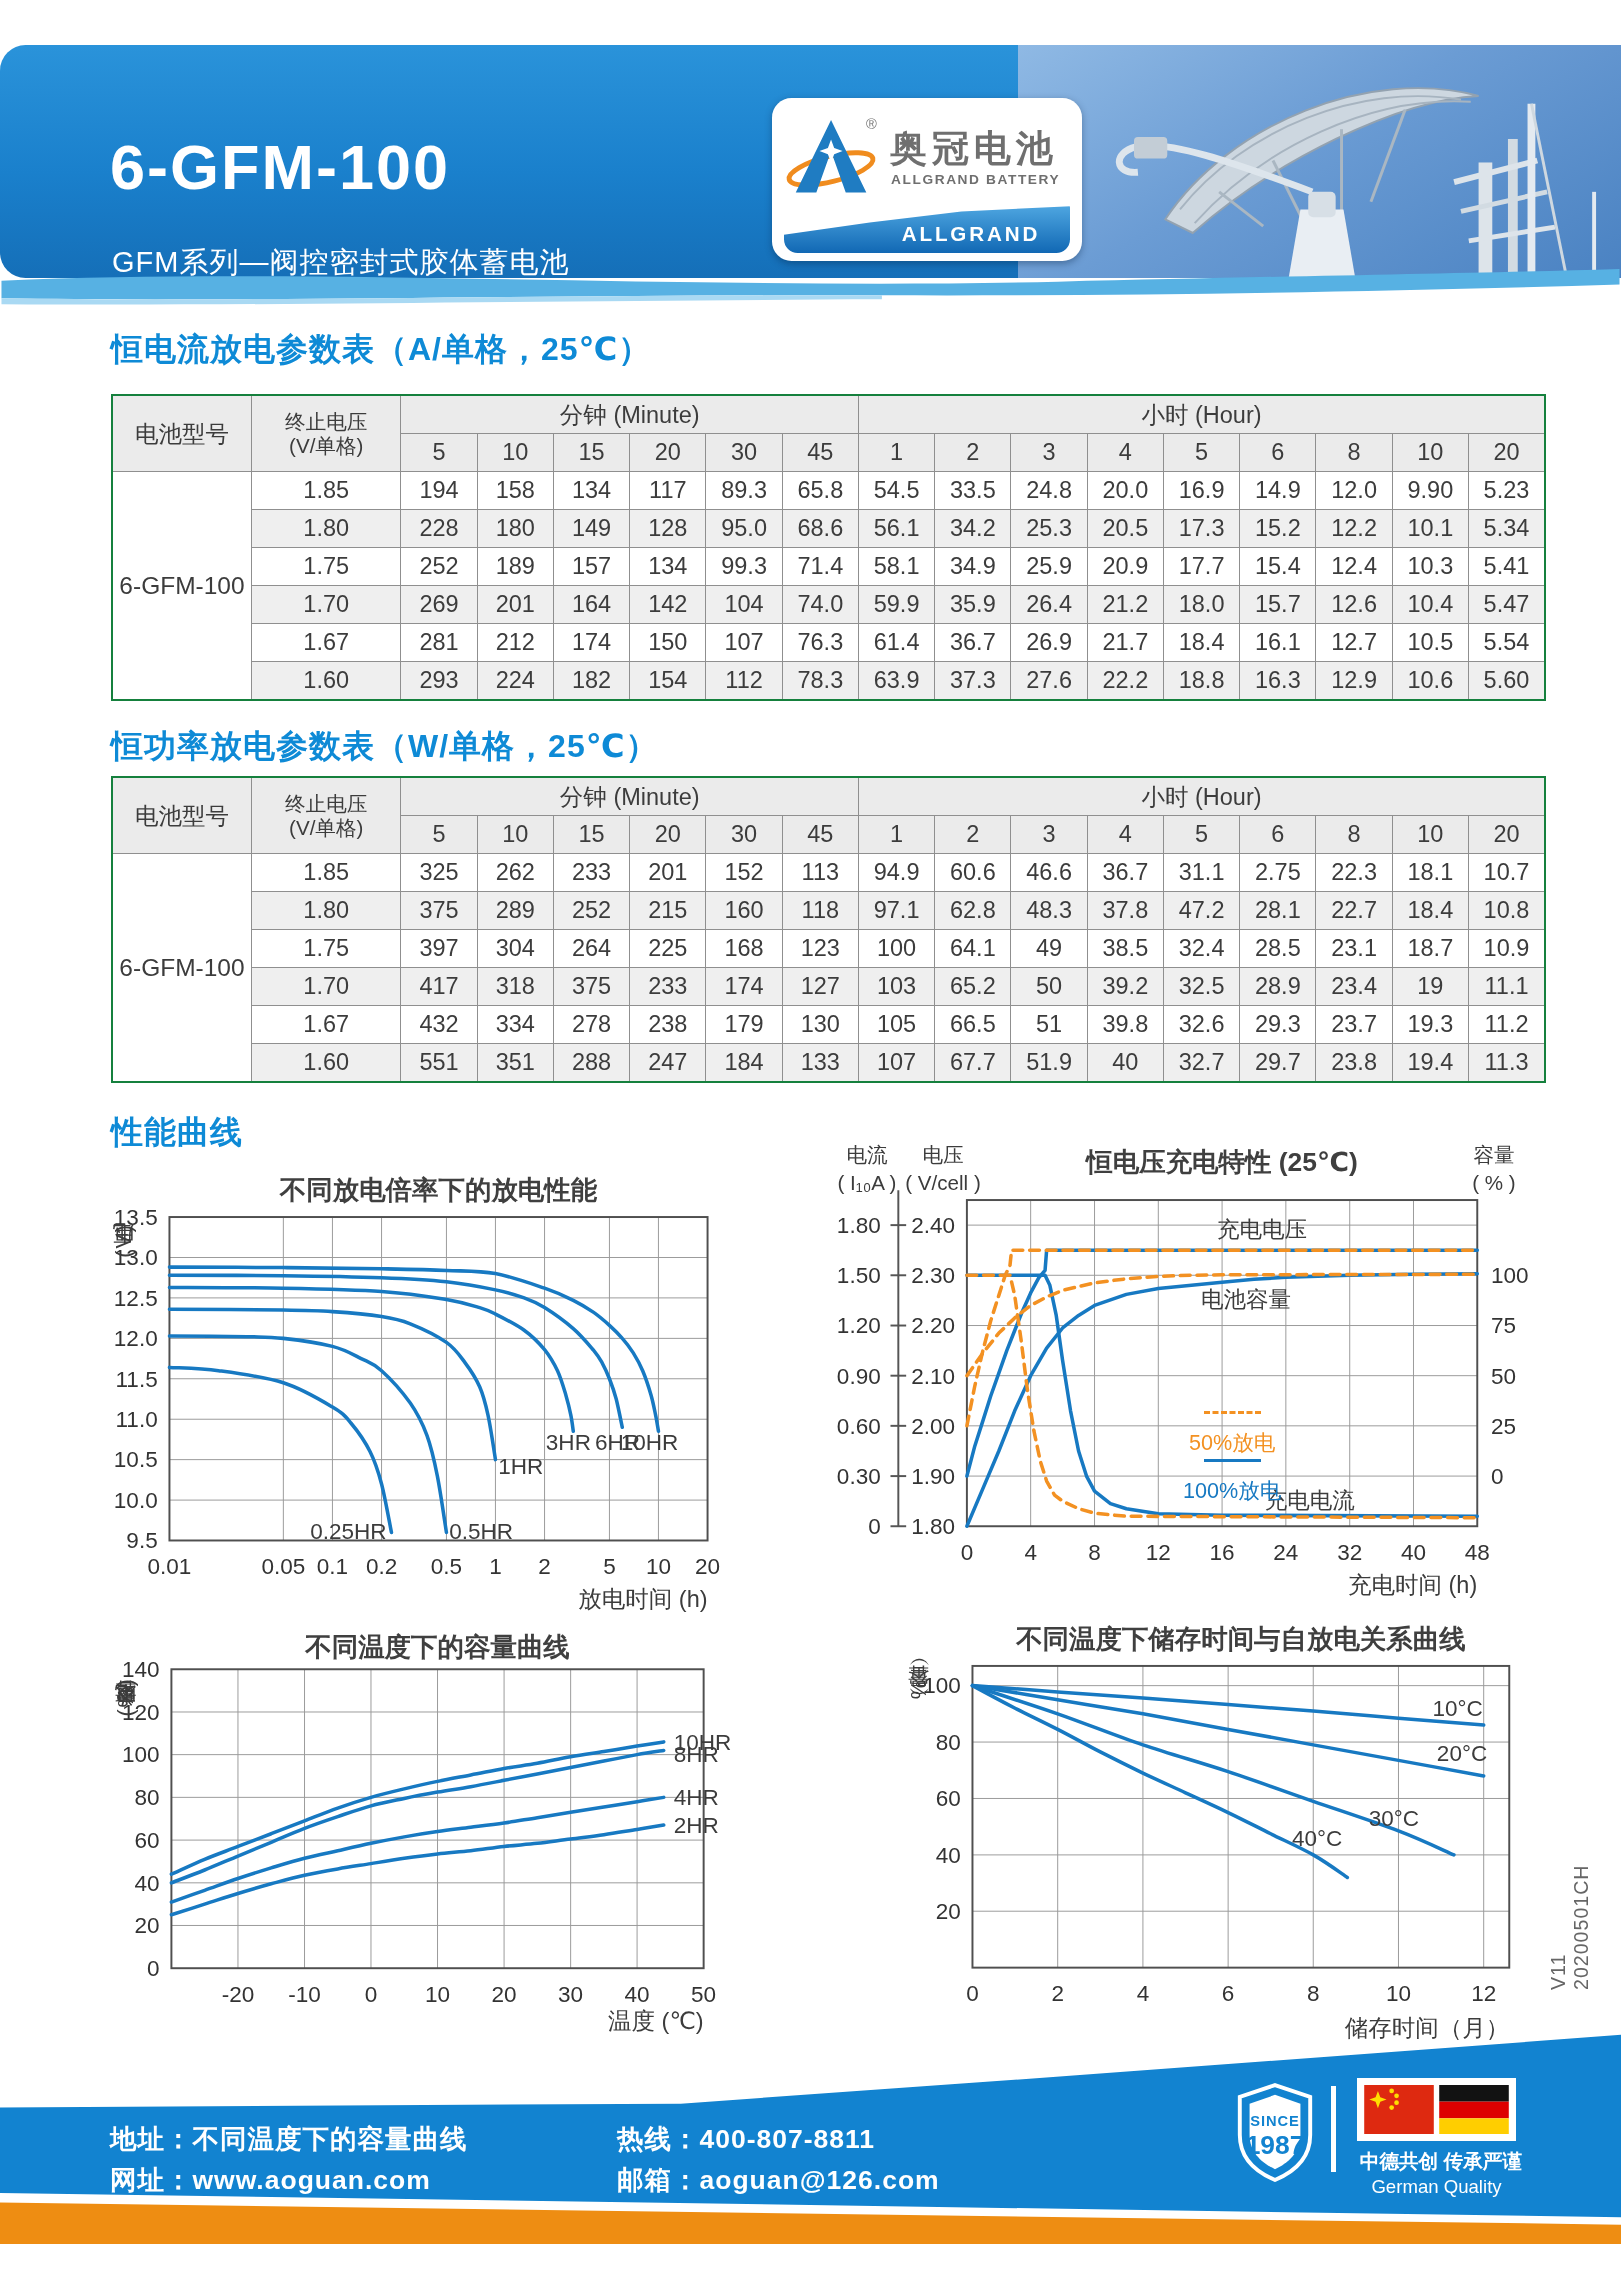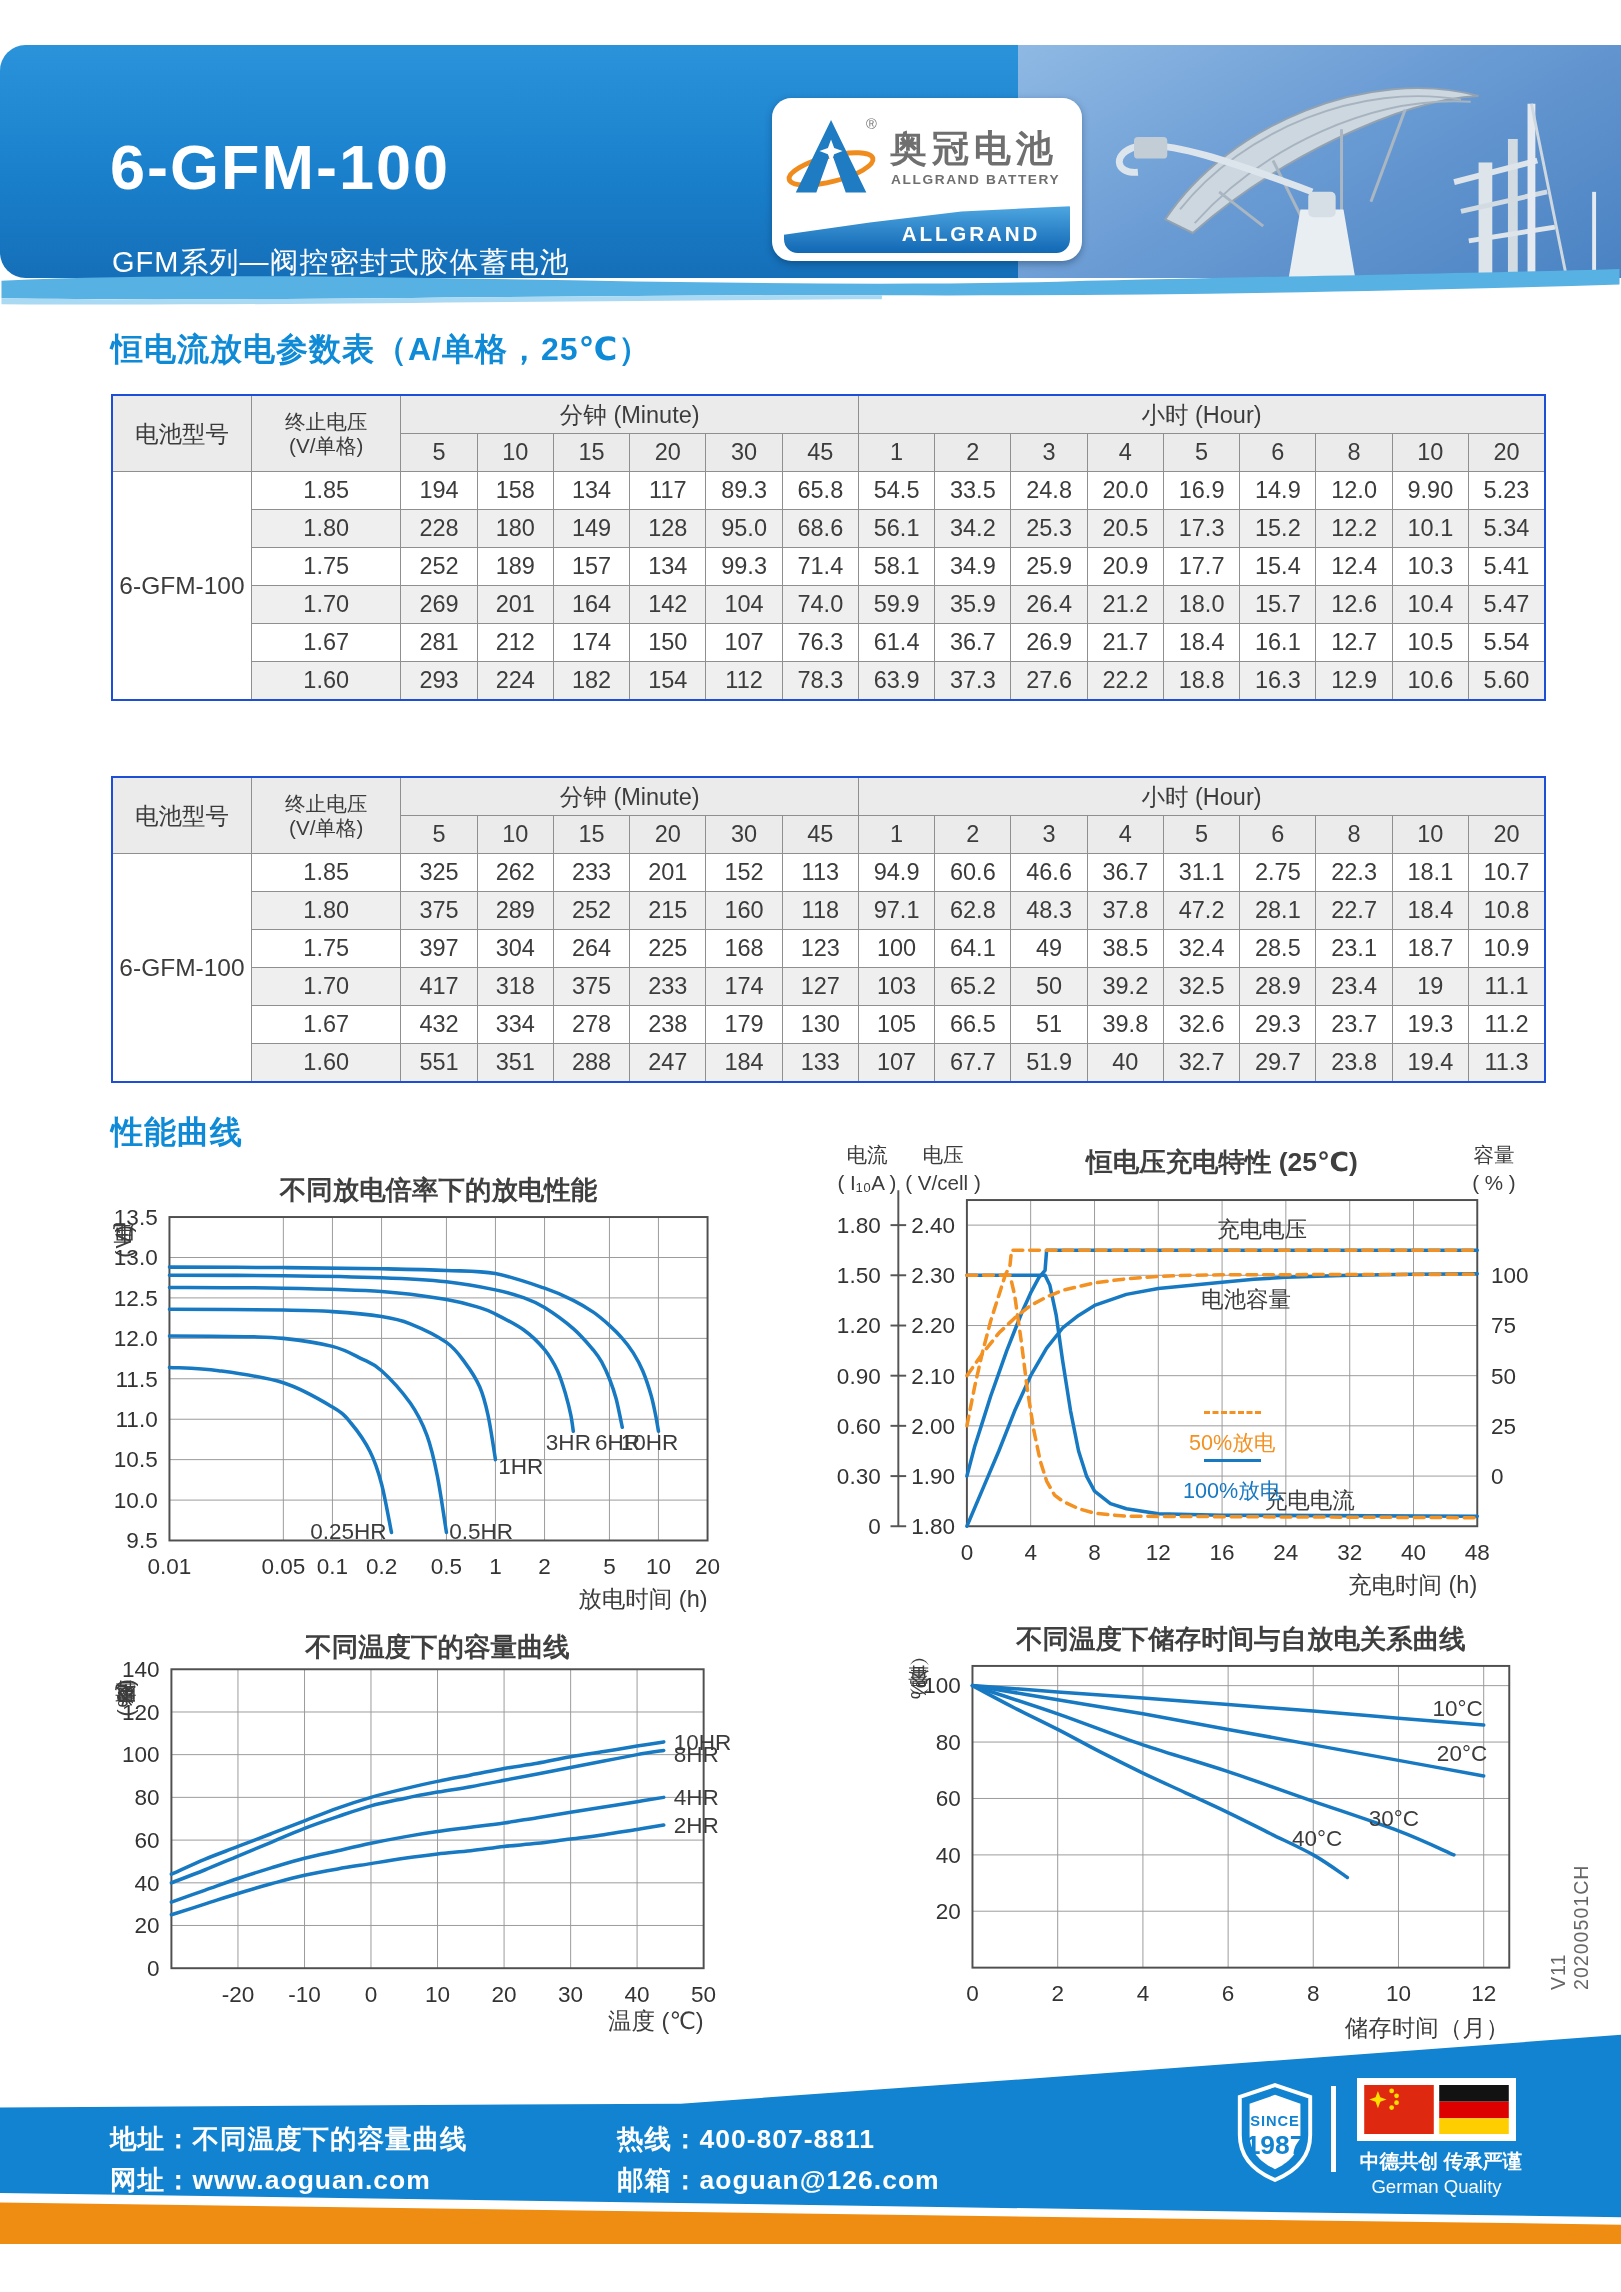--- a/index.html
+++ b/index.html
@@ -22,21 +22,21 @@
   .logo-banner{position:absolute;left:11.8px;right:11.8px;bottom:7.8px;height:51px;
         background:linear-gradient(180deg,#53abe4,#1168b4);
         clip-path:polygon(0 64%,30% 40%,62% 18%,100% 8%,100% 100%,0 100%);
         border-radius:5.9px 5.9px 13.7px 13.7px;}
   .logo-banner span{position:absolute;left:88px;right:0;bottom:6.9px;text-align:center;color:#fff;
         font-weight:bold;font-size:20.6px;letter-spacing:2.9px;}
   
   .sec-title{position:absolute;left:111px;color:var(--section-title);font-size:32px;font-weight:bold;letter-spacing:1px;}
   
   .data-table{position:absolute;left:111px;width:1435px;border-collapse:collapse;table-layout:fixed;
-        font-size:23.5px;color:#3c3c3c;border:2px solid #1d4ed8;}
+        font-size:23.5px;color:#3c3c3c;border:2px solid #15803d;}
   .data-table th,.data-table td{border:1px solid #8f8f8f;text-align:center;padding:0;font-weight:normal;}
   .data-table thead th{background:var(--header-bg);height:37px;}
   .data-table tbody td{height:37px;background:#fff;}
   .data-table tr.alt td{background:var(--shade-row);}
   .data-table td.model-cell{background:#fff !important;font-size:24.5px;}
   .sub-label{font-size:20.6px;line-height:1.15;}
   
   .chart{position:absolute;}
   .chart svg{position:absolute;left:0;top:0;}
   .vlabel{position:absolute;writing-mode:vertical-rl;transform:rotate(180deg);
@@ -278,20 +278,21 @@
           <td>22.2</td>
           <td>18.8</td>
           <td>16.3</td>
           <td>12.9</td>
           <td>10.6</td>
           <td>5.60</td>
         </tr>
       </tbody>
     </table>
 
+  <div class="sec-title" style="top:725px;">恒功率放电参数表（W/单格，25℃）</div>
   <table class="data-table" id="table2" style="top:776px;">
       <colgroup>
         <col style="width: 139px;">
         <col style="width: 149px;">
         <col style="width: 76px;">
         <col style="width: 76px;">
         <col style="width: 76px;">
         <col style="width: 76px;">
         <col style="width: 76px;">
         <col style="width: 76px;">

